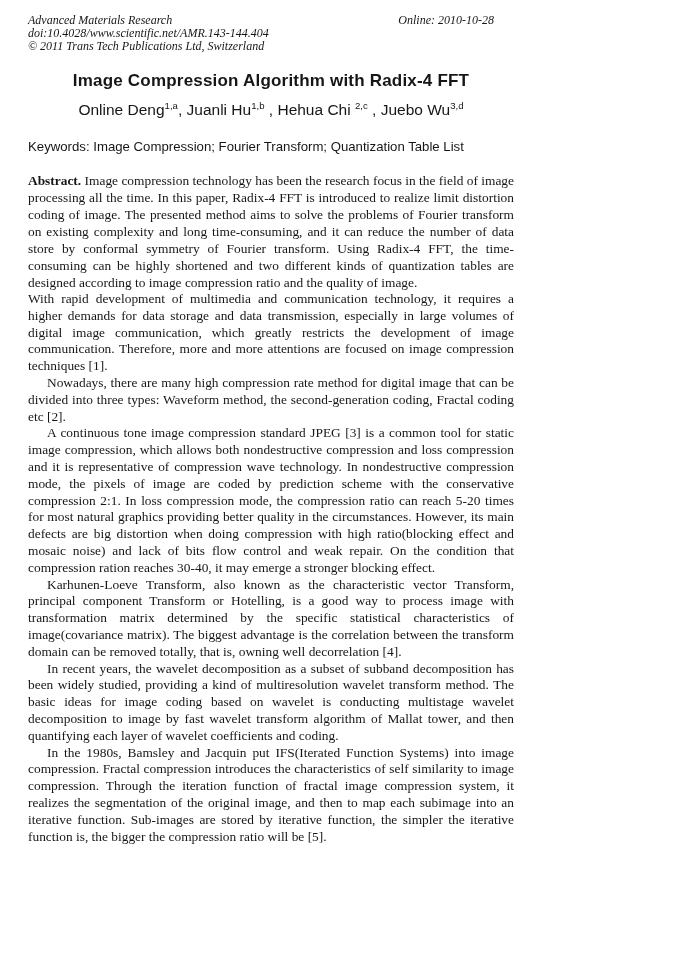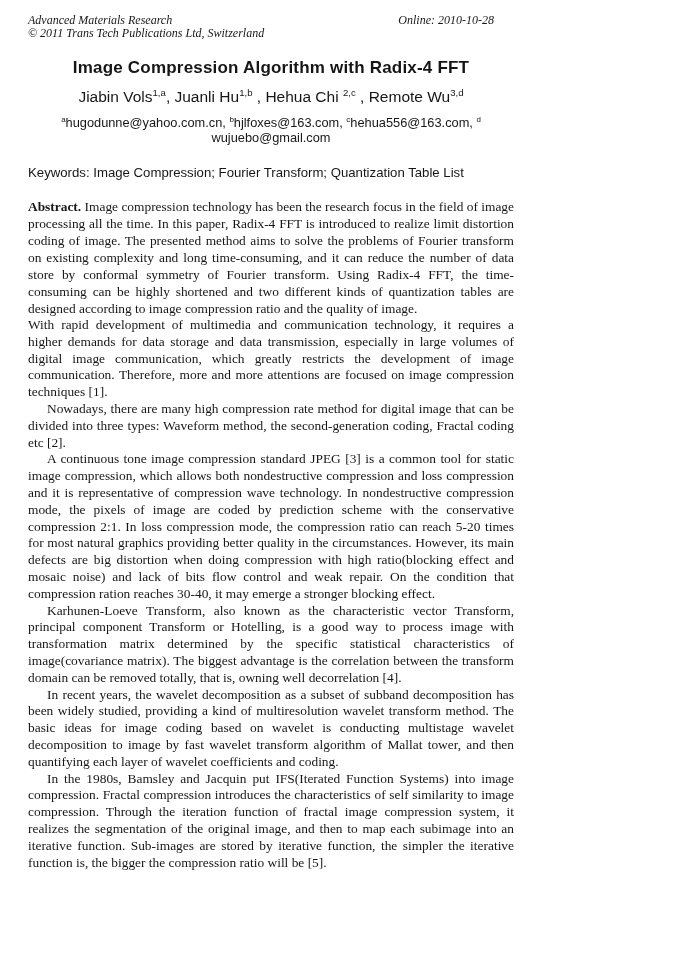--- a/index.html
+++ b/index.html
@@ -85,33 +85,31 @@
 </head>
 <body>
 
 <div class="page">
 
   <header class="meta">
     <div class="meta-row">
       <span>Advanced Materials Research</span>
       <span>Online: 2010-10-28</span>
     </div>
+    <div>doi:10.4028/www.scientific.net/AMR.143-144.404</div>
     <div>© 2011 Trans Tech Publications Ltd, Switzerland</div>
   </header>
 
   <h1 class="title">Image Compression Algorithm with Radix-4 FFT</h1>
 
   <div class="authors">
-    <span>Jiabin Vols</span><sup>1,a</sup><span>, </span><span>Juanli Hu</span><sup>1,b</sup><span> , </span><span>Hehua Chi </span><sup>2,c</sup><span> , </span><span>Remote Wu</span><sup>3,d</sup>
+    <span>Online Deng</span><sup>1,a</sup><span>, </span><span>Juanli Hu</span><sup>1,b</sup><span> , </span><span>Hehua Chi </span><sup>2,c</sup><span> , </span><span>Juebo Wu</span><sup>3,d</sup>
   </div>
 
 
-  <div class="emails">
-    <sup>a</sup><span>hugodunne@yahoo.com.cn, </span><sup>b</sup><span>hjlfoxes@163.com, </span><sup>c</sup><span>hehua556@163.com, </span><sup>d</sup><span> wujuebo@gmail.com</span>
-  </div>
 
   <p class="keywords">
     <b>Keywords:</b><span> Image Compression; Fourier Transform; Quantization Table List</span>
   </p>
 
   <p class="abstract">
     <b>Abstract.</b><span> Image compression technology has been the research focus in the field of image processing all the time. In this paper, Radix-4 FFT is introduced to realize limit distortion coding of image. The presented method aims to solve the problems of Fourier transform on existing complexity and long time-consuming, and it can reduce the number of data store by conformal symmetry of Fourier transform. Using Radix-4 FFT, the time-consuming can be highly shortened and two different kinds of quantization tables are designed according to image compression ratio and the quality of image.</span>
   </p>
 
 

